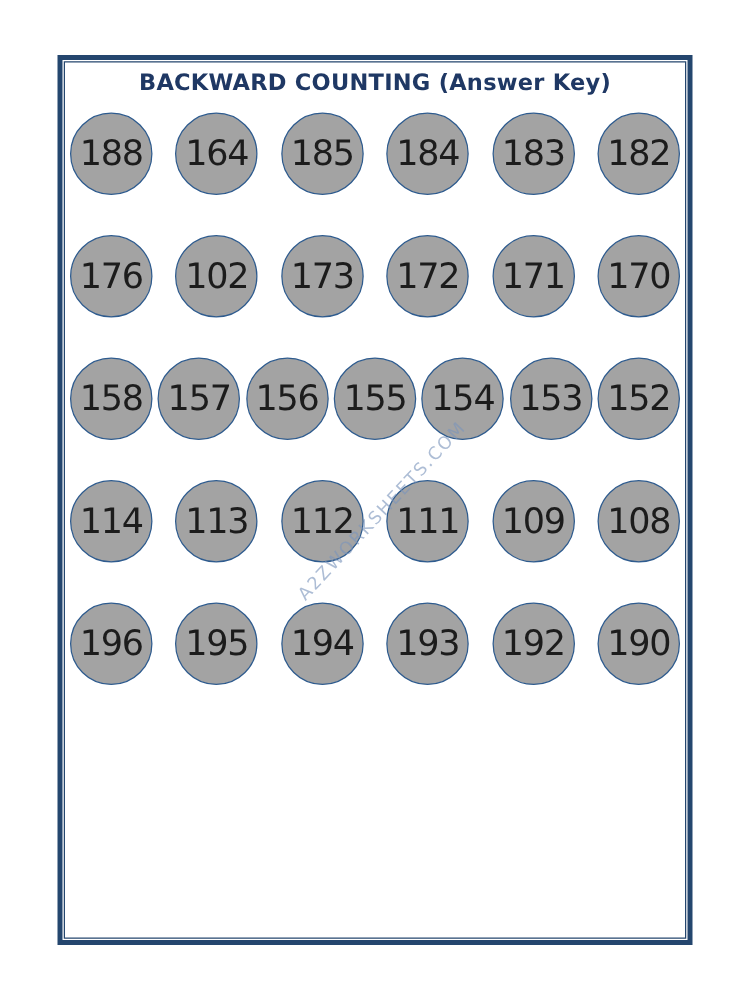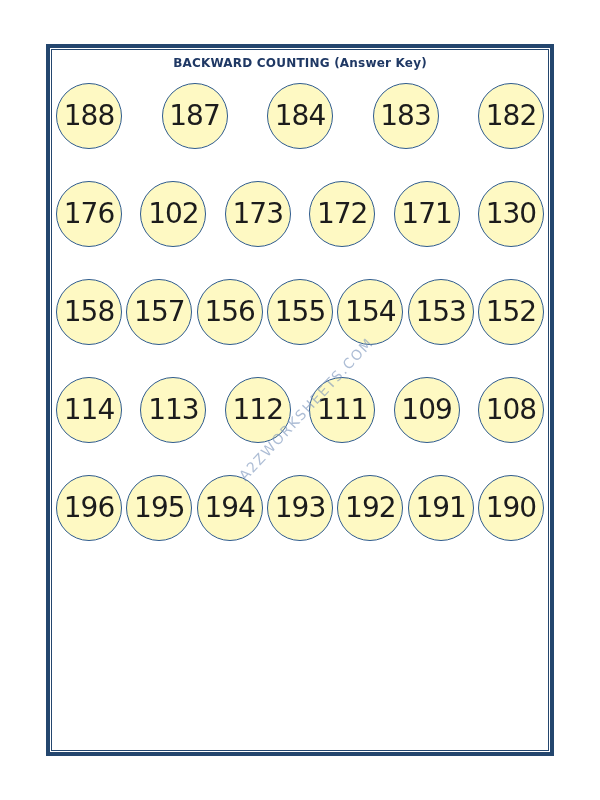--- a/index.html
+++ b/index.html
@@ -19,21 +19,21 @@
   }
   .frame-inner {
     position: absolute;
     inset: 1px;
     border: 1px solid #24466e;
     padding-top: 6px;
     overflow: hidden;
   }
   .title {
     text-align: center;
-    font-size: 12px;
+    font-size: 18px;
     font-weight: bold;
     color: #1f3864;
     letter-spacing: 0.2px;
     font-family: "DejaVu Sans", "Liberation Sans", sans-serif;
   }
   .rows {
     margin-top: 13px;
     padding: 0 4px;
   }
   .row {
@@ -41,21 +41,21 @@
     justify-content: space-between;
     margin-bottom: 32px;
   }
   .circle {
     width: 66px; height: 66px;
     border: 1.5px solid #2e5b8e;
     border-radius: 50%;
     display: flex;
     align-items: center;
     justify-content: center;
-    background: #fef9c3;
+    background: #a3a3a3;
     flex: 0 0 auto;
     text-align: center;
   }
   .num {
     font-size: 28px;
     font-weight: 400;
     color: #1c1c1c;
     letter-spacing: -1px;
     font-family: "DejaVu Sans", sans-serif;
     line-height: 1;
@@ -82,21 +82,24 @@
 
     <div class="title">BACKWARD COUNTING (Answer Key)</div>
 
     <div class="rows">
 
       <div class="row">
         <div class="circle">
             <span class="num">188</span>
           </div>
         <div class="circle">
-            <span class="num">187</span>
+            <span class="num">164</span>
+          </div>
+        <div class="circle">
+            <span class="num">185</span>
           </div>
         <div class="circle">
             <span class="num">184</span>
           </div>
         <div class="circle">
             <span class="num">183</span>
           </div>
         <div class="circle">
             <span class="num">182</span>
           </div>
@@ -112,21 +115,21 @@
         <div class="circle">
             <span class="num">173</span>
           </div>
         <div class="circle">
             <span class="num">172</span>
           </div>
         <div class="circle">
             <span class="num">171</span>
           </div>
         <div class="circle">
-            <span class="num">130</span>
+            <span class="num">170</span>
           </div>
       </div>
 
       <div class="row">
         <div class="circle">
             <span class="num">158</span>
           </div>
         <div class="circle">
             <span class="num">157</span>
           </div>
@@ -176,23 +179,20 @@
             <span class="num">195</span>
           </div>
         <div class="circle">
             <span class="num">194</span>
           </div>
         <div class="circle">
             <span class="num">193</span>
           </div>
         <div class="circle">
             <span class="num">192</span>
-          </div>
-        <div class="circle">
-            <span class="num">191</span>
           </div>
         <div class="circle">
             <span class="num">190</span>
           </div>
       </div>
 
     </div>
 
     <div class="watermark">A2ZWORKSHEETS.COM</div>
 

